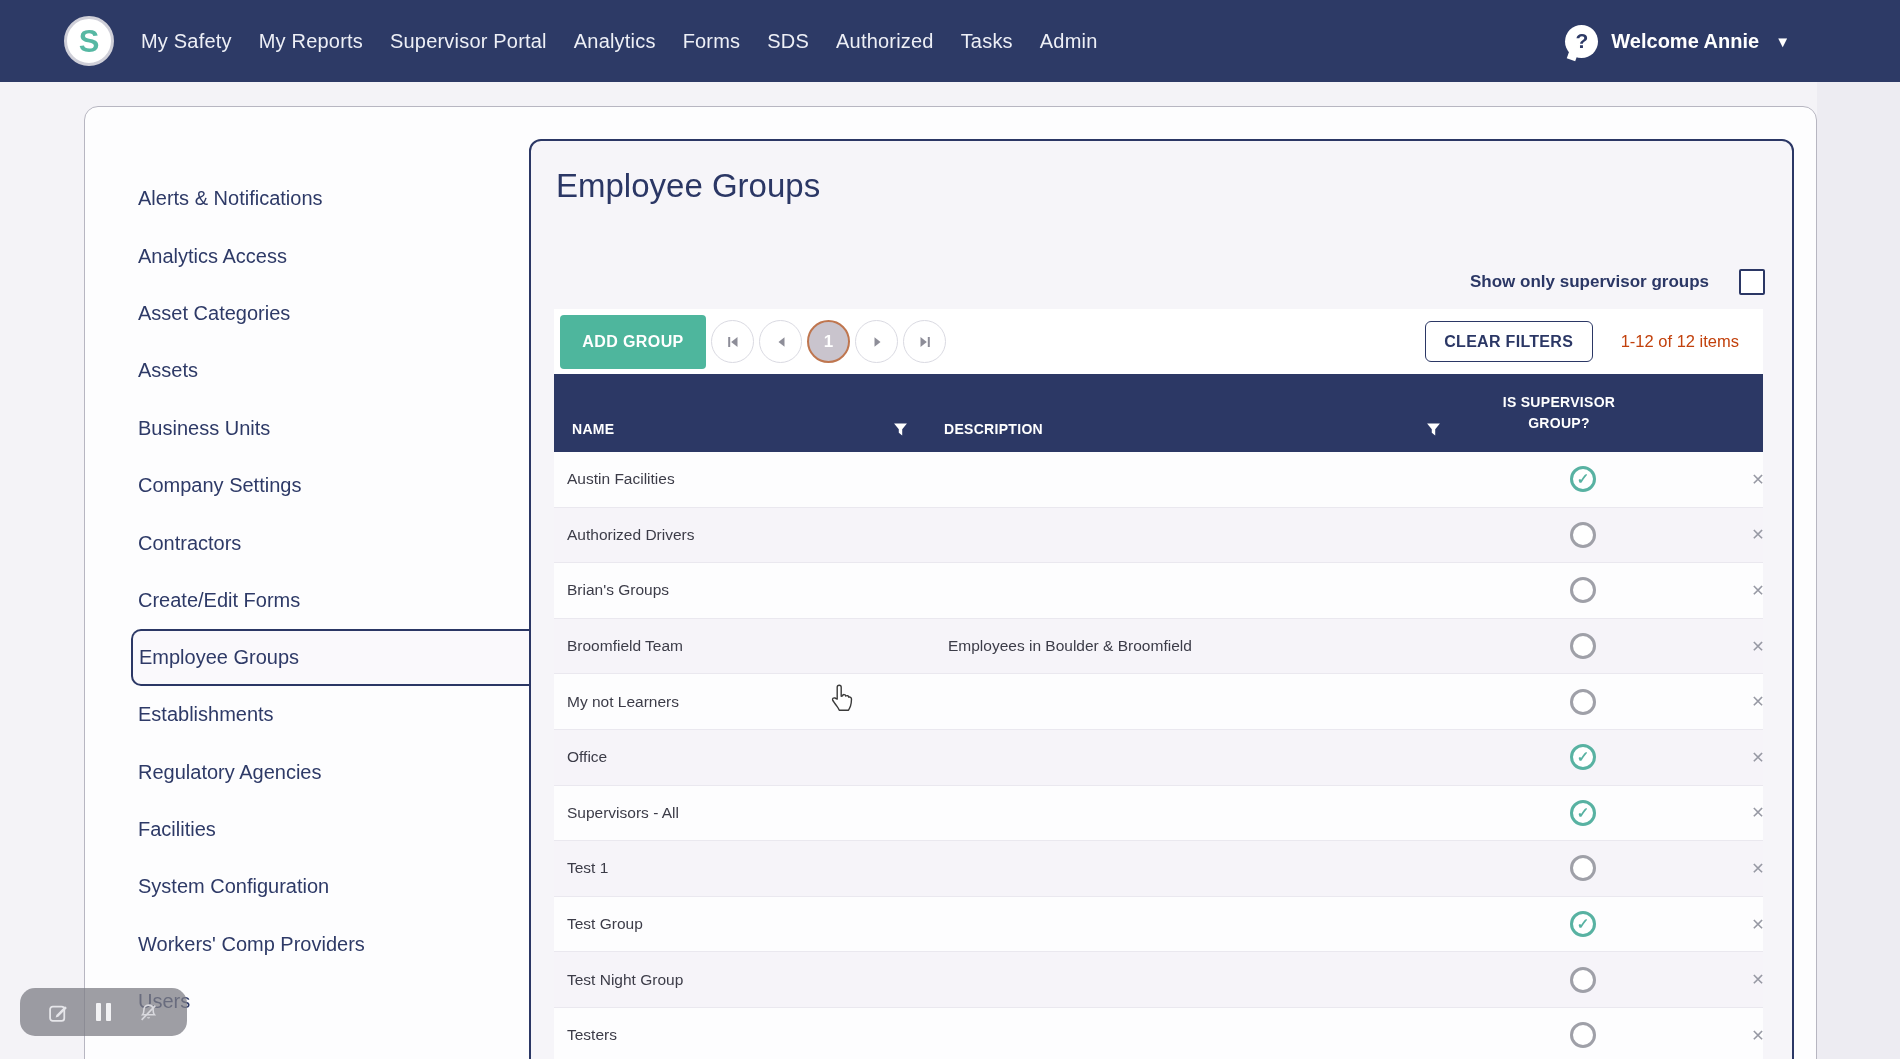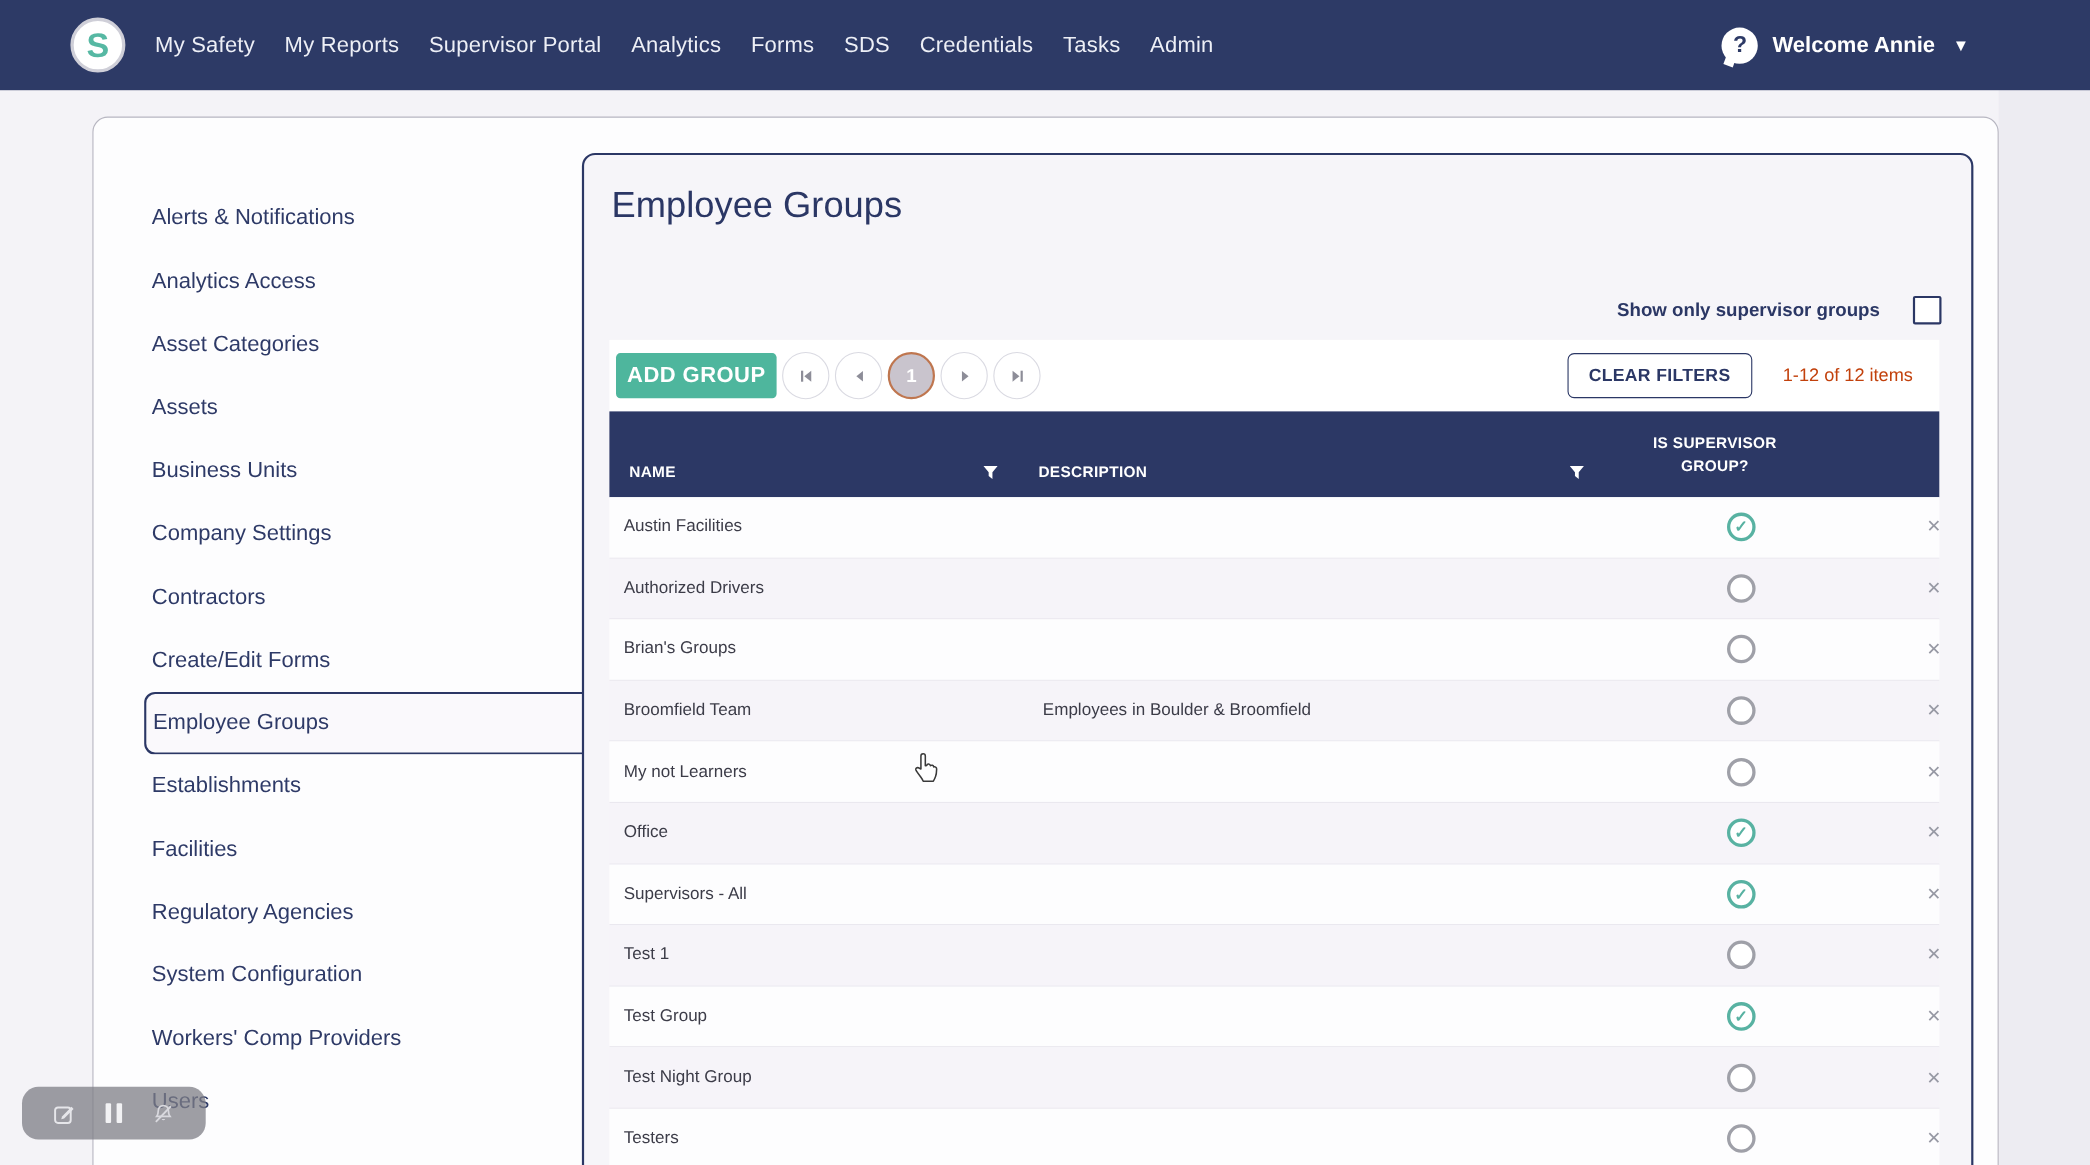--- a/index.html
+++ b/index.html
@@ -41,22 +41,22 @@
   .panel { position:absolute; left:444px; top:32px; width:1265px; height:1100px;
            background:#f6f5f9; border:2px solid #2b3765; border-radius:12px; overflow:hidden; }
   .panel-title { position:absolute; left:25px; top:26px; font-size:33px; font-weight:500; color:#2b3765; }
 
   .sup-filter { position:absolute; top:128px; right:27px; display:flex; align-items:center; gap:30px; }
   .sup-filter-label { font-size:17px; font-weight:bold; color:#2b3765; }
   .sup-checkbox { width:26px; height:26px; background:#fff; border:2.5px solid #2b3765; border-radius:2px; cursor:pointer; }
 
   .toolbar { position:absolute; left:23px; top:168px; width:1209px; height:65px;
              background:#fff; display:flex; align-items:center; }
-  .add-btn { margin-left:6px; width:146px; height:41px; background:#4eb69d; border:none;
-             border-radius:4px; color:#fff; font-family:inherit; font-size:20px; font-weight:bold;
+  .add-btn { margin-left:6px; width:146px; height:54px; background:#4eb69d; border:none;
+             border-radius:4px; color:#fff; font-family:inherit; font-size:16px; font-weight:bold;
              letter-spacing:.4px; cursor:pointer; }
   .pager { display:flex; align-items:center; gap:5px; margin-left:5px; }
   .pg-btn { width:43px; height:43px; border-radius:50%; background:#fff; border:1px solid #dadae2;
             display:flex; align-items:center; justify-content:center; cursor:pointer; padding:0; }
   .pg-btn svg { display:block; }
   .pg-current { width:43px; height:43px; border-radius:50%; background:#c9c4cd; border:2px solid #bf764f;
                 color:#fff; font-size:17px; font-weight:bold; display:flex; align-items:center;
                 justify-content:center; cursor:pointer; }
   .clear-btn { margin-left:auto; width:168px; height:41px; background:#fff; border:1.5px solid #2b3765;
                border-radius:6px; color:#2b3765; font-family:inherit; font-size:16px; font-weight:bold;
@@ -110,21 +110,21 @@
   <div class="nav-item">My Reports</div>
 
   <div class="nav-item">Supervisor Portal</div>
 
   <div class="nav-item">Analytics</div>
 
   <div class="nav-item">Forms</div>
 
   <div class="nav-item">SDS</div>
 
-  <div class="nav-item">Credentials</div>
+  <div class="nav-item">Authorized</div>
 
   <div class="nav-item">Tasks</div>
 
   <div class="nav-item">Admin</div>
 </div>
   <div class="nav-right">
     <div class="help-bubble">
       <span class="help-q">?</span>
     </div>
     <span class="welcome">Welcome Annie</span>
@@ -149,23 +149,23 @@
   <div class="side-item">Company Settings</div>
 
   <div class="side-item">Contractors</div>
 
   <div class="side-item">Create/Edit Forms</div>
 
   <div class="side-item selected">Employee Groups</div>
 
   <div class="side-item">Establishments</div>
 
+  <div class="side-item">Regulatory Agencies</div>
+
   <div class="side-item">Facilities</div>
-
-  <div class="side-item">Regulatory Agencies</div>
 
   <div class="side-item">System Configuration</div>
 
   <div class="side-item">Workers' Comp Providers</div>
 
   <div class="side-item">Users</div>
 </div>
 
   <div class="panel">
     <div class="panel-title">Employee Groups</div>

